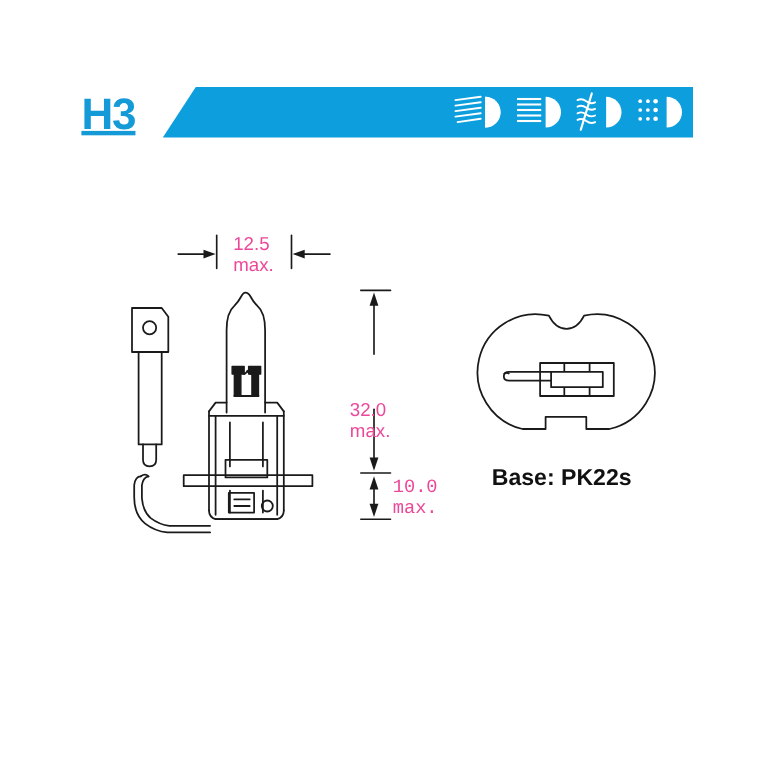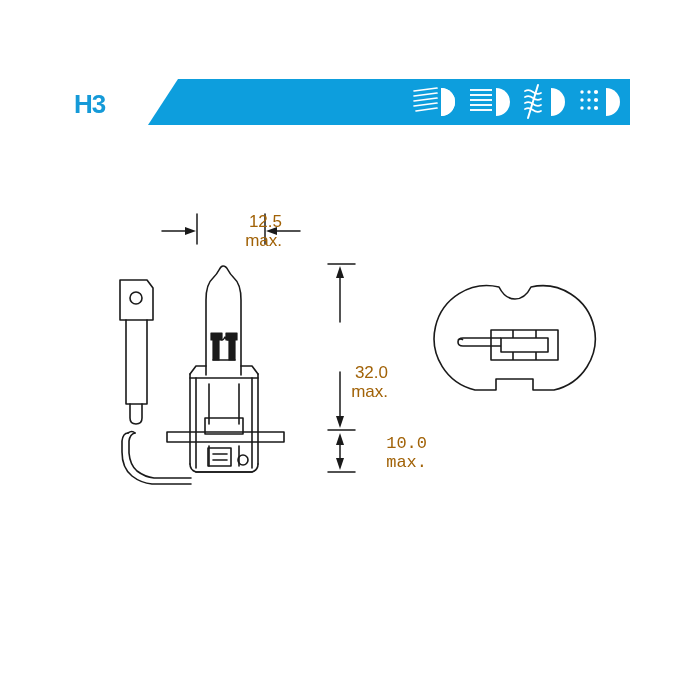--- a/index.html
+++ b/index.html
@@ -30,34 +30,35 @@
     width: 700px;
     height: 700px;
     display: block;
   }
   .h3-logo {
     position: absolute;
     left: 74px;
     top: 78px;
     width: 80px;
     height: 52px;
-    font-size: 26px;
+    font-size: 40px;
     font-weight: bold;
     letter-spacing: -1px;
     line-height: 52px;
     color: #159ad8;
     font-family: "Liberation Sans", sans-serif;
+    text-decoration: underline;
   }
   .dim-label {
     position: absolute;
     font-family: "Liberation Sans", sans-serif;
     font-size: 17px;
     line-height: 19px;
-    color: #a16207;
-    text-align: right;
+    color: #ec4899;
+    text-align: left;
     white-space: pre-line;
   }
   #dim-width-label { left: 212px; top: 212px; width: 70px; }
   #dim-height-label { left: 318px; top: 325px; width: 70px; margin-top: 38px; }
   #dim-base-label  { left: 357px; top: 434px; width: 70px; font-family: Liberation Mono, monospace; }
   .base-caption {
     position: absolute;
     left: 447px;
     top: 423px;
     width: 220px;
@@ -250,14 +251,15 @@
 
   <div class="dim-label" id="dim-width-label">12.5
 max.</div>
 
   <div class="dim-label" id="dim-height-label">32.0
 max.</div>
 
   <div class="dim-label" id="dim-base-label">10.0
 max.</div>
 
+  <div class="base-caption">Base: PK22s</div>
 
 </div>
 
 </body></html>

